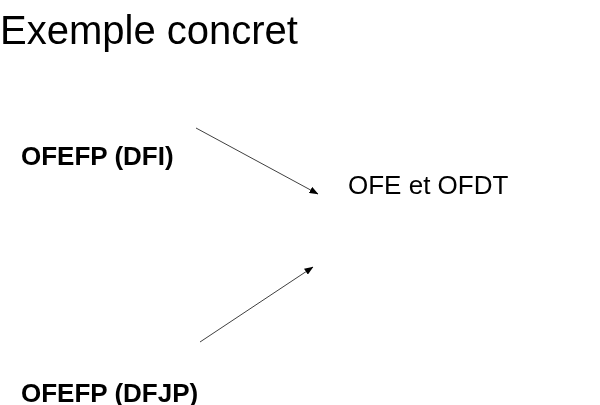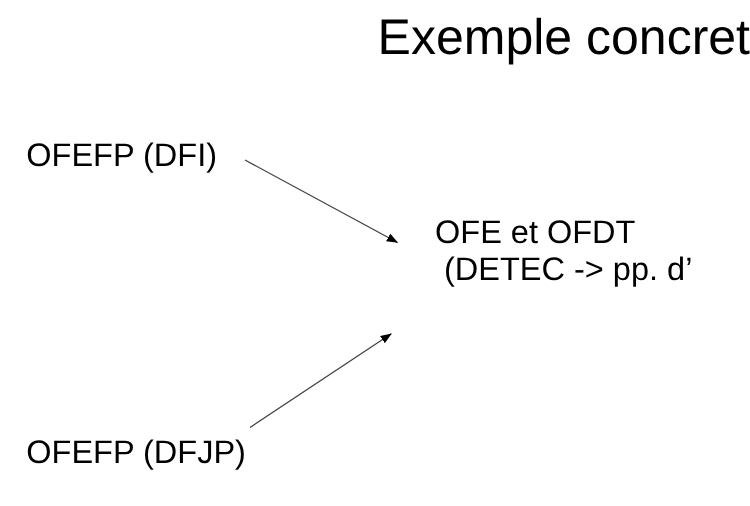--- a/index.html
+++ b/index.html
@@ -14,32 +14,33 @@
     background: #ffffff;
     overflow: hidden;
     font-family: "Liberation Sans", sans-serif;
     color: #000000;
   }
   .slide-title {
     position: absolute;
     top: 7px;
     left: 0;
     width: 100%;
-    text-align: right;
+    text-align: left;
     font-size: 40px;
     line-height: 1.15;
     font-weight: 400;
     white-space: pre;
   }
   .node-label {
     position: absolute;
     font-size: 26px;
     line-height: 30px;
-    font-weight: 400;
+    font-weight: 700;
     white-space: pre;
+    margin-top: 32px;
   }
   .node-ofefp { left: 21px; top: 109px; }
   .node-ofat  { left: 21px; top: 346px; }
   .node-result {
     position: absolute;
     left: 348px;
     top: 170px;
     font-size: 26px;
     line-height: 30px;
     font-weight: 400;
@@ -60,21 +61,20 @@
 <div class="slide">
 
   <div class="slide-title">Exemple concret</div>
 
   <div class="node-label node-ofefp">OFEFP (DFI)</div>
 
   <div class="node-label node-ofat">OFEFP (DFJP)</div>
 
   <div class="node-result">
     <div class="line">OFE et OFDT</div>
-    <div class="line"> (DETEC -&gt; pp. d’</div>
   </div>
 
   <svg class="arrows-layer" viewBox="0 0 600 405" xmlns="http://www.w3.org/2000/svg">
     <defs>
       <marker id="arrowhead" markerWidth="9" markerHeight="7" refX="8.5" refY="3.5" orient="auto" markerUnits="userSpaceOnUse">
         <path d="M0,0 L9,3.5 L0,7 Z" fill="#000000"></path>
       </marker>
     </defs>
     <g id="arrow-group">
         <line x1="196" y1="128" x2="318" y2="194" stroke="#404040" stroke-width="1" marker-end="url(#arrowhead)"></line>

